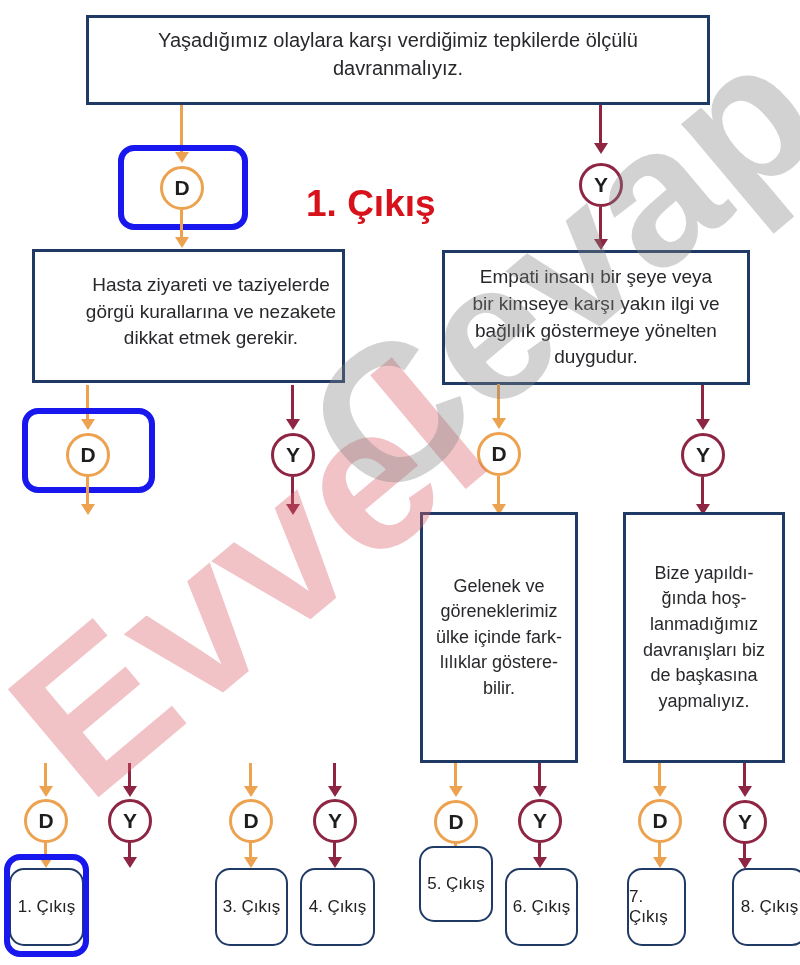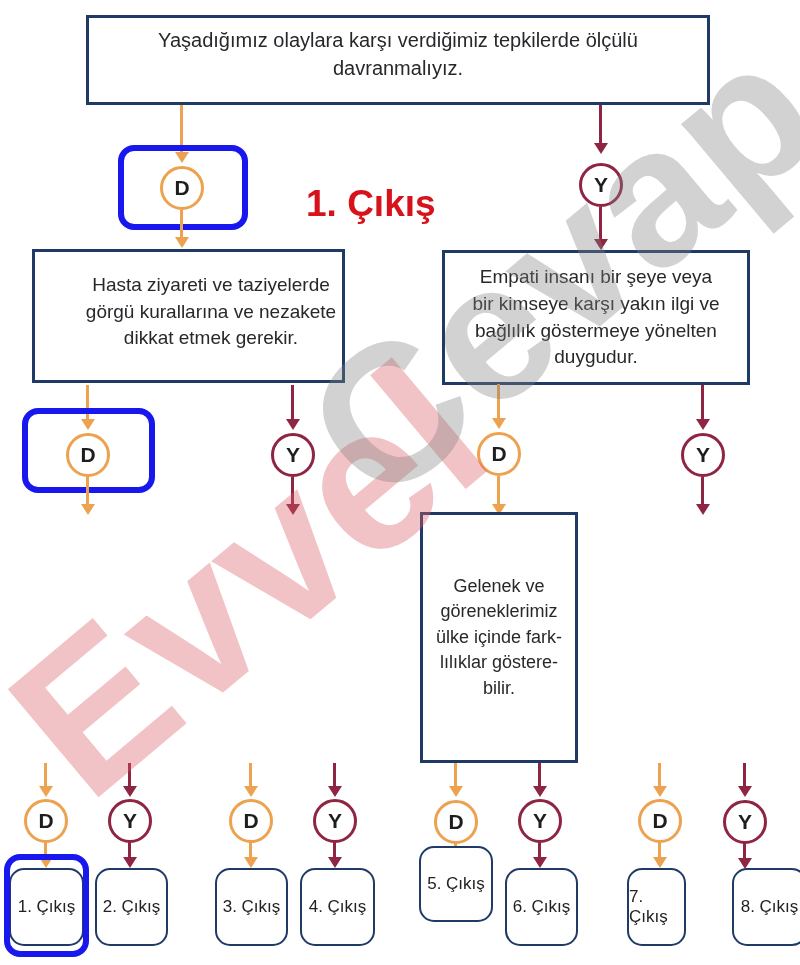--- a/index.html
+++ b/index.html
@@ -104,20 +104,28 @@
   <div class="al m" style="left:701px;top:477px;height:27px;"></div>
   <div class="ah m" style="left:696px;top:504px;"></div>
 
   <div class="nbox" style="left:420px;top:512px;width:158px;height:251px;font-size:18px;">
     <span class="t">Gelenek ve
 göreneklerimiz
 ülke içinde fark-
 lılıklar göstere-
 bilir.</span>
   </div>
+  <div class="nbox" style="left:623px;top:512px;width:162px;height:251px;font-size:18px;">
+    <span class="t">Bize yapıldı-
+ğında hoş-
+lanmadığımız
+davranışları biz
+de başkasına
+yapmalıyız.</span>
+  </div>
 
   <div class="al o" style="left:44px;top:763px;height:23px;"></div>
   <div class="ah o" style="left:39px;top:786px;"></div>
   <div class="al m" style="left:128px;top:763px;height:23px;"></div>
   <div class="ah m" style="left:123px;top:786px;"></div>
   <div class="al o" style="left:249px;top:763px;height:23px;"></div>
   <div class="ah o" style="left:244px;top:786px;"></div>
   <div class="al m" style="left:333px;top:763px;height:23px;"></div>
   <div class="ah m" style="left:328px;top:786px;"></div>
   <div class="al o" style="left:454px;top:763px;height:23px;"></div>
@@ -167,23 +175,20 @@
   <div class="al m" style="left:538px;top:841px;height:16px;"></div>
   <div class="ah m" style="left:533px;top:857px;"></div>
   <div class="al o" style="left:658px;top:841px;height:16px;"></div>
   <div class="ah o" style="left:653px;top:857px;"></div>
   <div class="al m" style="left:743px;top:842px;height:16px;"></div>
   <div class="ah m" style="left:738px;top:858px;"></div>
 
   <div class="exit" style="left:9px;top:868px;width:75px;height:78px;">
     <span>1. Çıkış</span>
     </div>
-  <div class="exit" style="left:95px;top:868px;width:73px;height:78px;">
-    <span>2. Çıkış</span>
-    </div>
   <div class="exit" style="left:215px;top:868px;width:73px;height:78px;">
     <span>3. Çıkış</span>
     </div>
   <div class="exit" style="left:300px;top:868px;width:75px;height:78px;">
     <span>4. Çıkış</span>
     </div>
   <div class="exit" style="left:419px;top:846px;width:74px;height:76px;">
     <span>5. Çıkış</span>
     </div>
   <div class="exit" style="left:505px;top:868px;width:73px;height:78px;">

